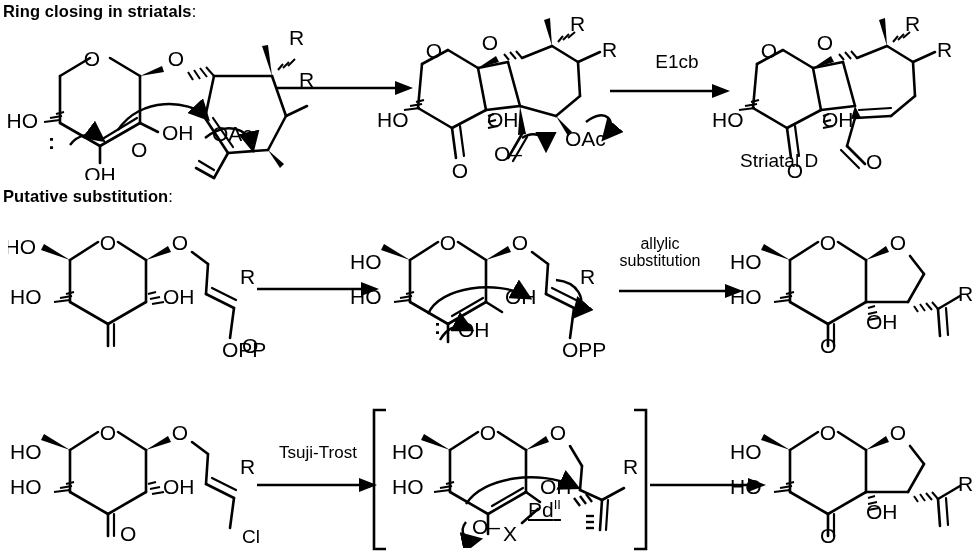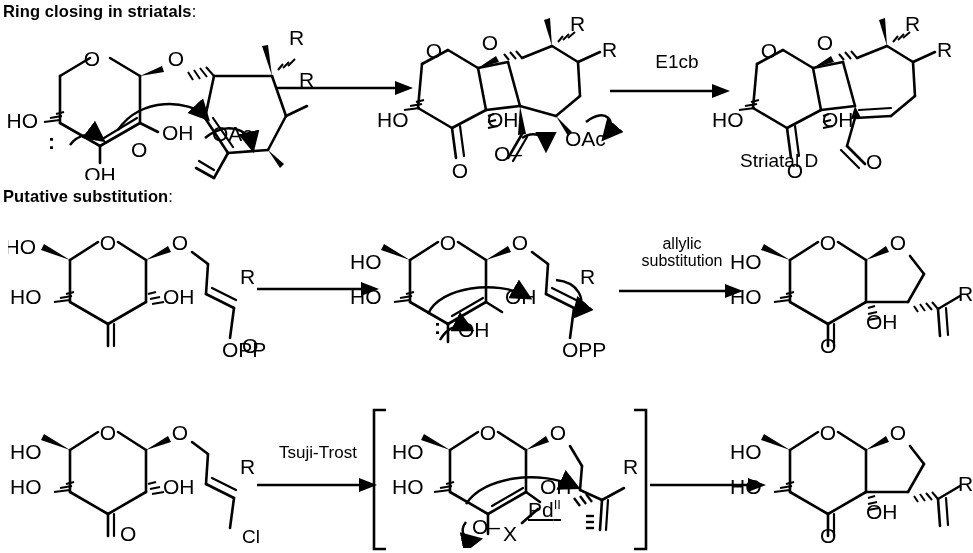--- a/index.html
+++ b/index.html
@@ -342,21 +342,21 @@
     <path class="curv" d="M92,112 C100,98 112,96 120,100" marker-end="url(#ah3)"></path>
     <path class="curv" d="M80,86 C92,58 150,52 178,68" marker-end="url(#ah3)"></path>
     <path class="curv" d="M208,52 C230,54 240,72 228,86" marker-end="url(#ah3)"></path>
     <defs>
       <marker id="ah3" markerWidth="9" markerHeight="9" refX="6" refY="4.5" orient="auto">
         <path d="M0,0 L9,4.5 L0,9 z" fill="#000"></path>
       </marker>
     </defs>
   </svg>
 
-  <div class="rg-label" style="left:622px;top:236px;width:120px;">
+  <div class="rg-label" style="left:600px;top:236px;width:120px;">
     <div style="font-size:16px">allylic</div>
     <div style="font-size:16px">substitution</div>
   </div>
   <div class="struct" style="left:617px;top:278px;">
     <svg width="128" height="26">
       <path class="arrw" d="M2,13 L112,13"></path>
       <path d="M108,6 L126,13 L108,20 z" fill="#000"></path>
     </svg>
   </div>
 

